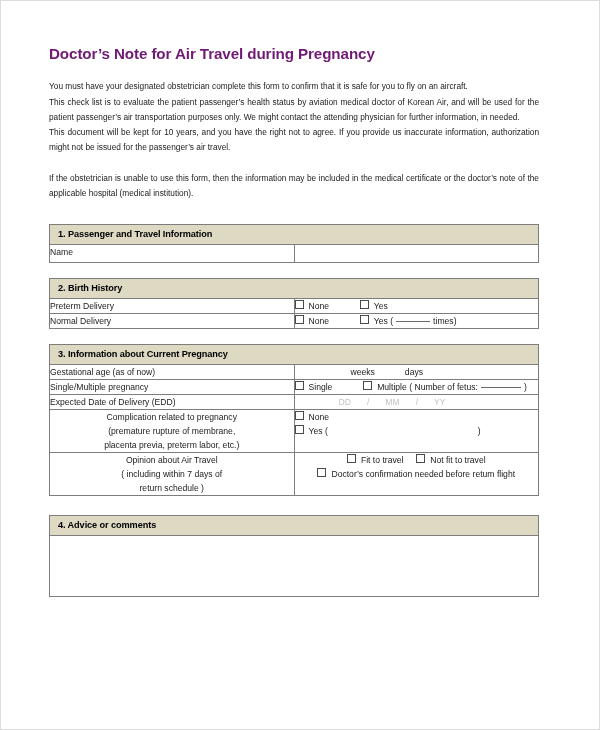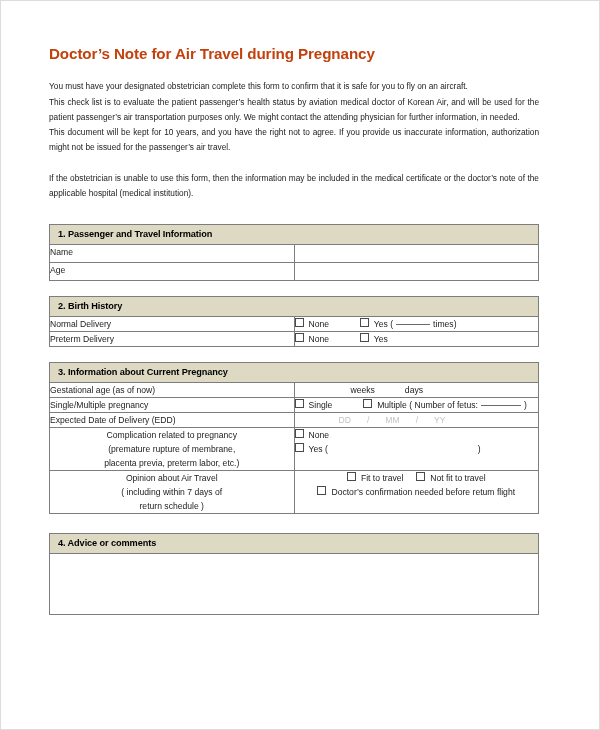--- a/index.html
+++ b/index.html
@@ -23,21 +23,21 @@
   .content {
     position: absolute;
     left: 48px;
     top: 44px;
     width: 490px;
   }
   .doc-title {
     font-size: 15.2px;
     font-weight: bold;
     letter-spacing: -0.1px;
-    color: #c2410c;
+    color: #701a75;
     margin: 0 0 16px 0;
     line-height: 1.2;
   }
   .intro-block {
     font-size: 8.3px;
     line-height: 15.3px;
     text-align: justify;
     color: #1b1b1b;
     margin: 0;
   }
@@ -158,48 +158,44 @@
 
     <table class="sec">
       <tbody>
           <tr class="sec-head">
         <td colspan="2">1. Passenger and Travel Information</td>
       </tr>
       <tr>
         <td class="lbl">Name</td>
         <td class="val blank"></td>
       </tr>
-      <tr>
-        <td class="lbl">Age</td>
-        <td class="val blank"></td>
-      </tr>
     </tbody>
       </table>
 
     <div class="spacer-16"></div>
 
     <table class="sec">
       <tbody>
           <tr class="sec-head">
         <td colspan="2">2. Birth History</td>
       </tr>
       <tr>
+        <td class="lbl">Preterm Delivery</td>
+        <td class="val">
+          <span class="opt"><span class="cb"></span><span>None</span></span>
+          <span class="sp-lg"></span>
+          <span class="opt"><span class="cb"></span><span>Yes</span></span>
+        </td>
+      </tr>
+      <tr>
         <td class="lbl">Normal Delivery</td>
         <td class="val">
           <span class="opt"><span class="cb"></span><span>None</span></span>
           <span class="sp-lg"></span>
           <span class="opt"><span class="cb"></span><span>Yes (</span><span class="ul-blank"></span><span>times)</span></span>
-        </td>
-      </tr>
-      <tr>
-        <td class="lbl">Preterm Delivery</td>
-        <td class="val">
-          <span class="opt"><span class="cb"></span><span>None</span></span>
-          <span class="sp-lg"></span>
-          <span class="opt"><span class="cb"></span><span>Yes</span></span>
         </td>
       </tr>
     </tbody>
       </table>
 
     <div class="spacer-16"></div>
 
     <table class="sec">
       <tbody>
           <tr class="sec-head">

